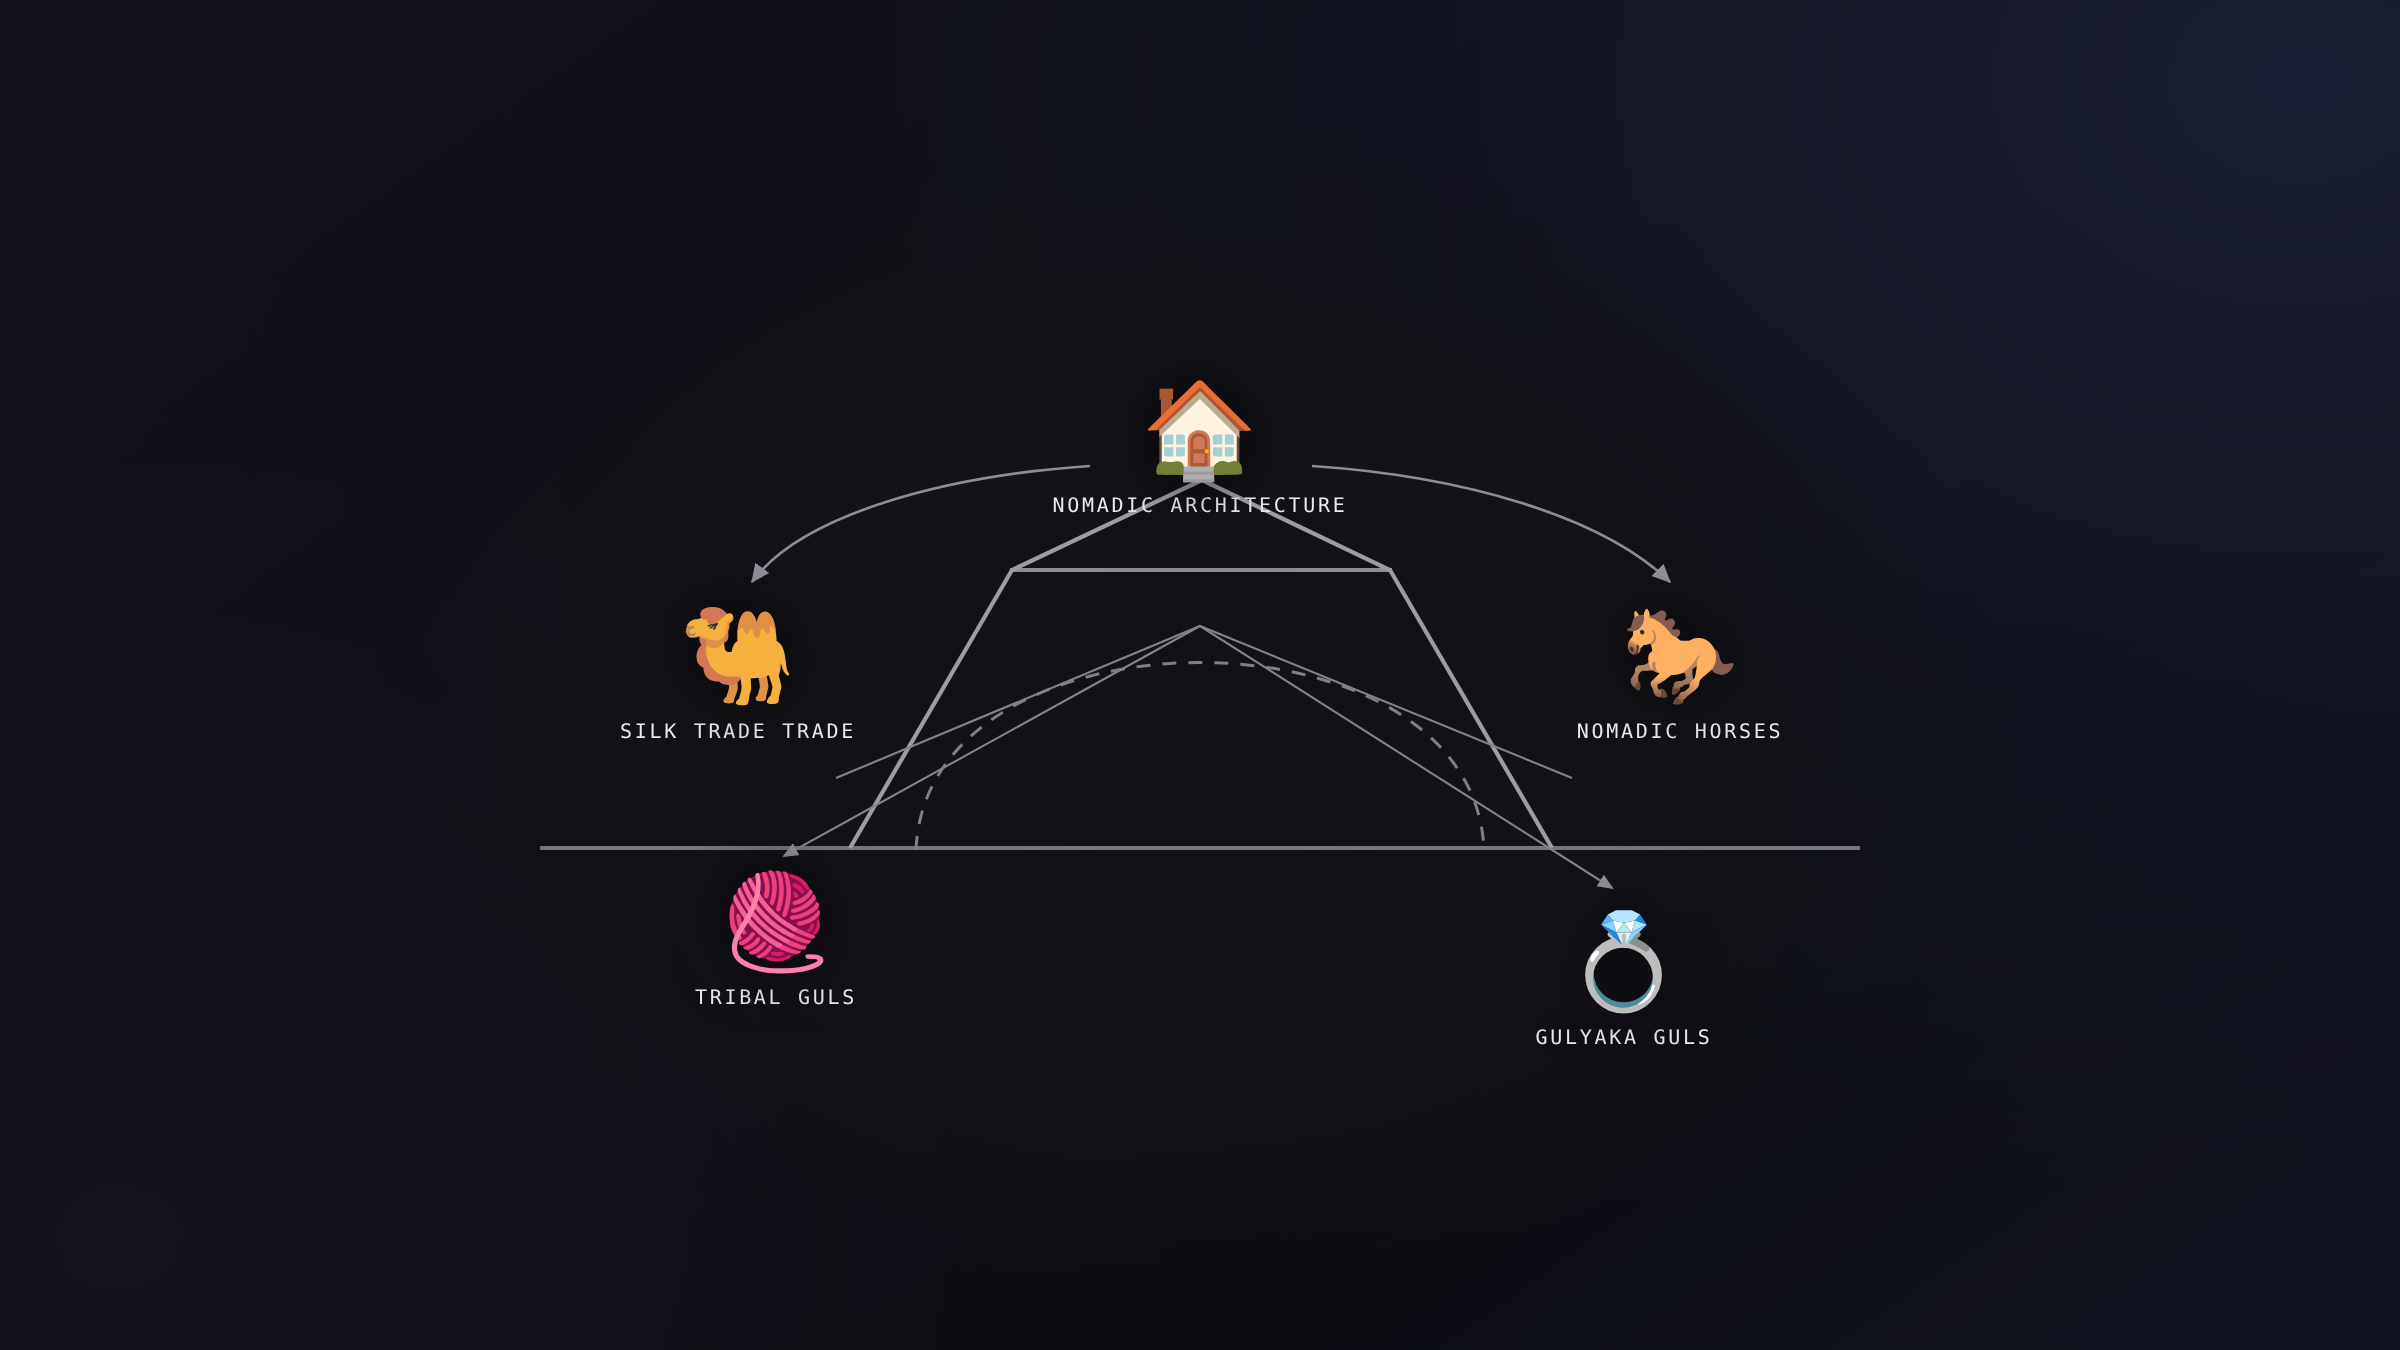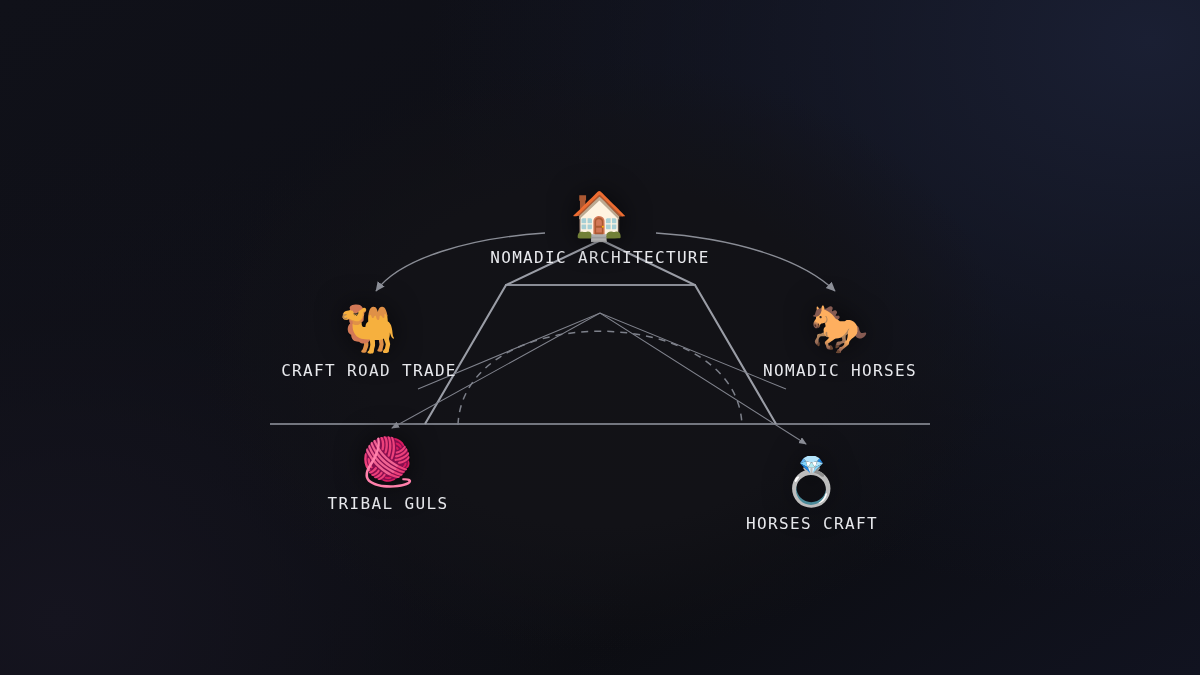--- a/index.html
+++ b/index.html
@@ -24,21 +24,21 @@
   .node .emoji {
     font-family:"DejaVu Sans", sans-serif;
     line-height:1;
     display:block;
     filter: drop-shadow(0 0 14px rgba(0,0,0,0.65));
   }
   .node .label {
     display:block;
     margin-top:9px;
     font-family:"DejaVu Sans Mono", monospace;
-    font-size:16px;
+    font-size:10px;
     letter-spacing:1.35px;
     color:#e9eaee;
     white-space:nowrap;
   }
 
   #n-arch  { left:490px; top:192px; }
   #n-arch  .emoji { font-size:47px; }
   #n-silk  { left:259px; top:305px; }
   #n-silk  .emoji { font-size:47px; }
   #n-hors  { left:730px; top:305px; }
@@ -83,36 +83,36 @@
     <path d="M656,233 C731,238 801,258 835,291" fill="none" stroke="#8a8d96" stroke-width="1.35" marker-end="url(#ah)"></path>
   </svg>
 
   <div class="node" id="n-arch">
     <span class="emoji">🏠</span>
     <span class="label">NOMADIC ARCHITECTURE</span>
   </div>
 
   <div class="node" id="n-silk">
     <span class="emoji">🐫</span>
-    <span class="label">CRAFT ROAD TRADE</span>
+    <span class="label">SILK TRADE TRADE</span>
   </div>
 
   <div class="node" id="n-hors">
     <span class="emoji">🐎</span>
     <span class="label">NOMADIC HORSES</span>
   </div>
 
   <div class="node" id="n-trib">
     <span class="emoji">🧶</span>
     <span class="label">TRIBAL GULS</span>
   </div>
 
   <div class="node" id="n-guly">
     <span class="emoji">💍</span>
-    <span class="label">HORSES CRAFT</span>
+    <span class="label">GULYAKA GULS</span>
   </div>
 
   <div id="footer">
     
     
     
   </div>
 
 </div>
 

